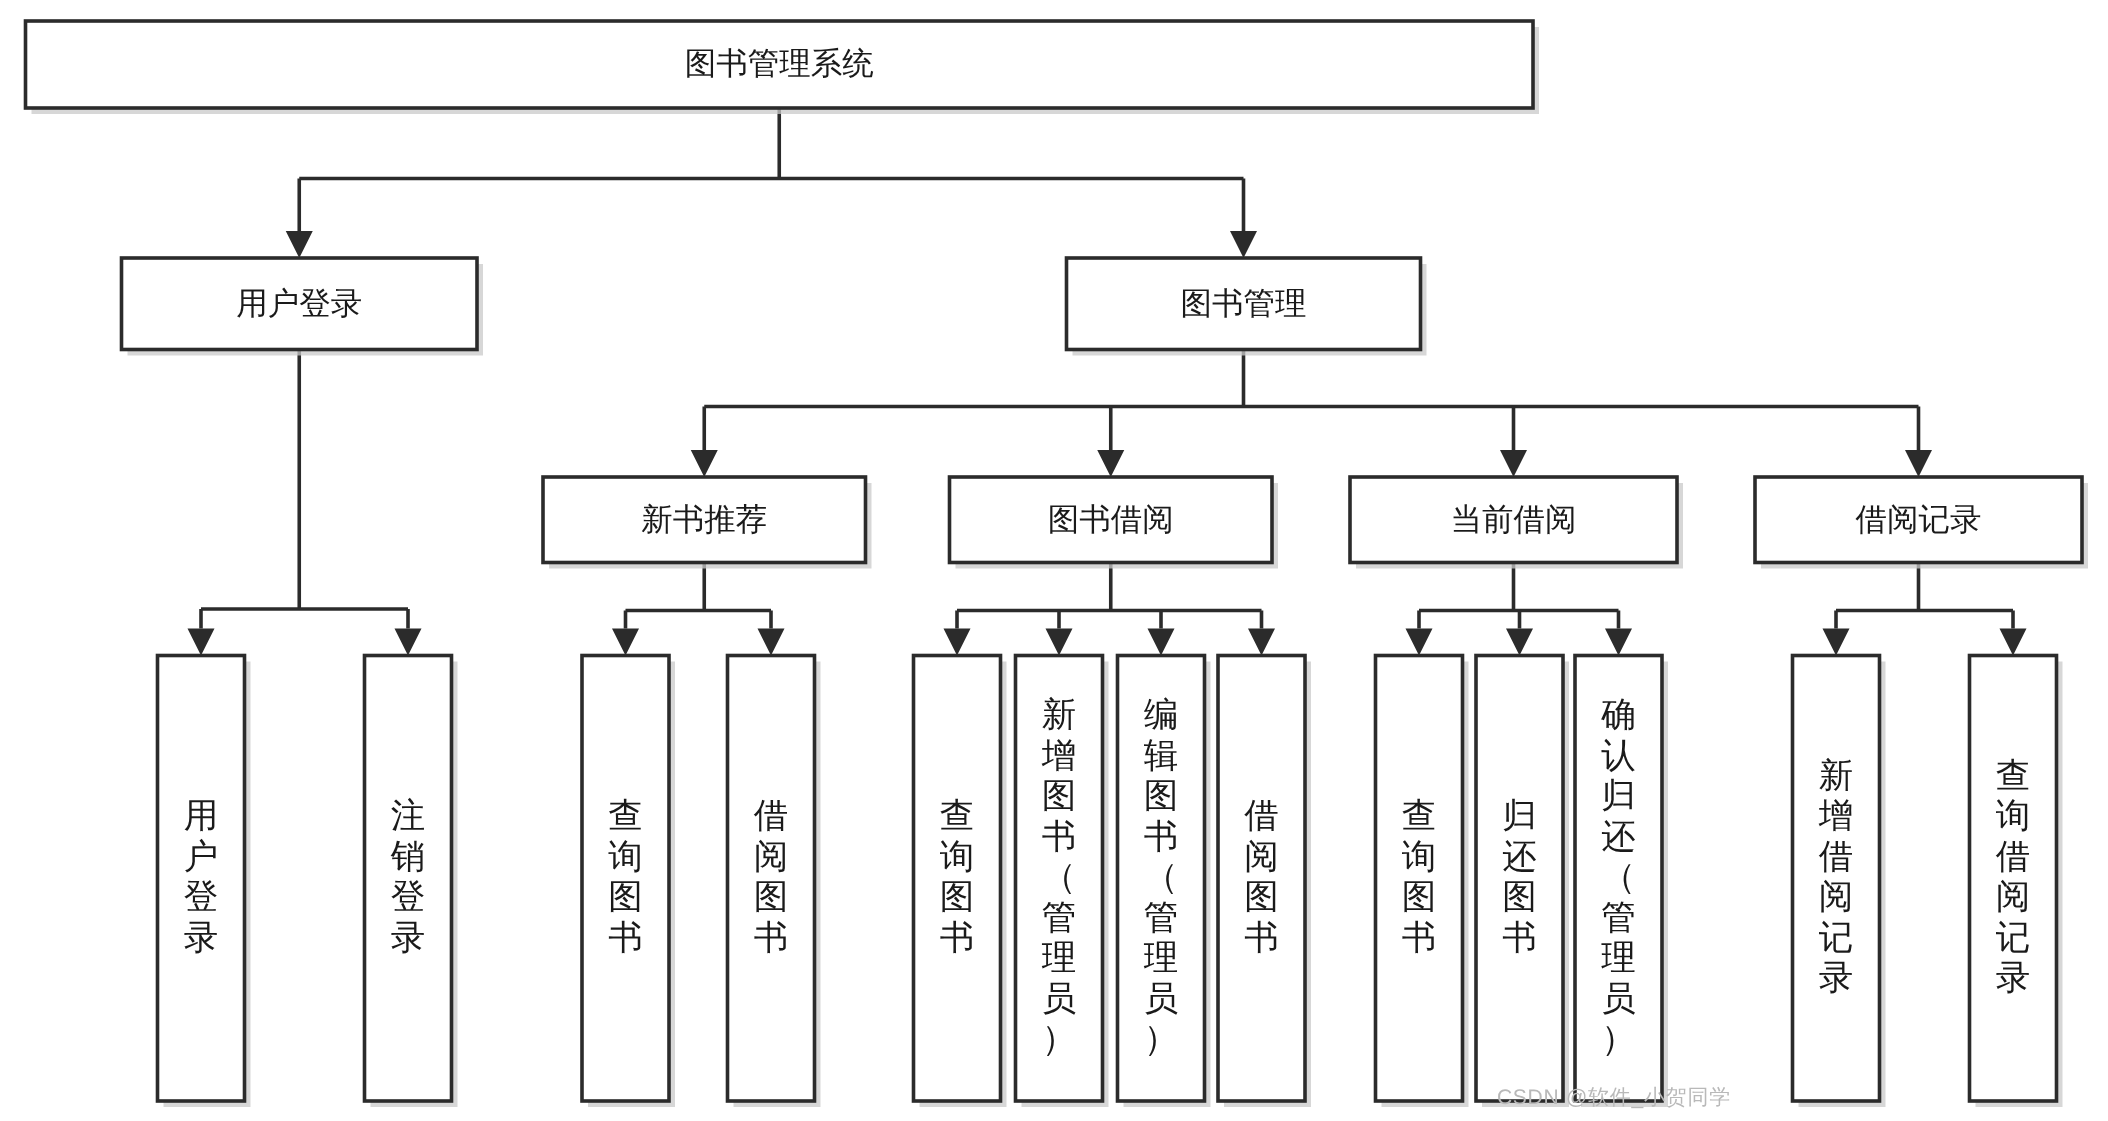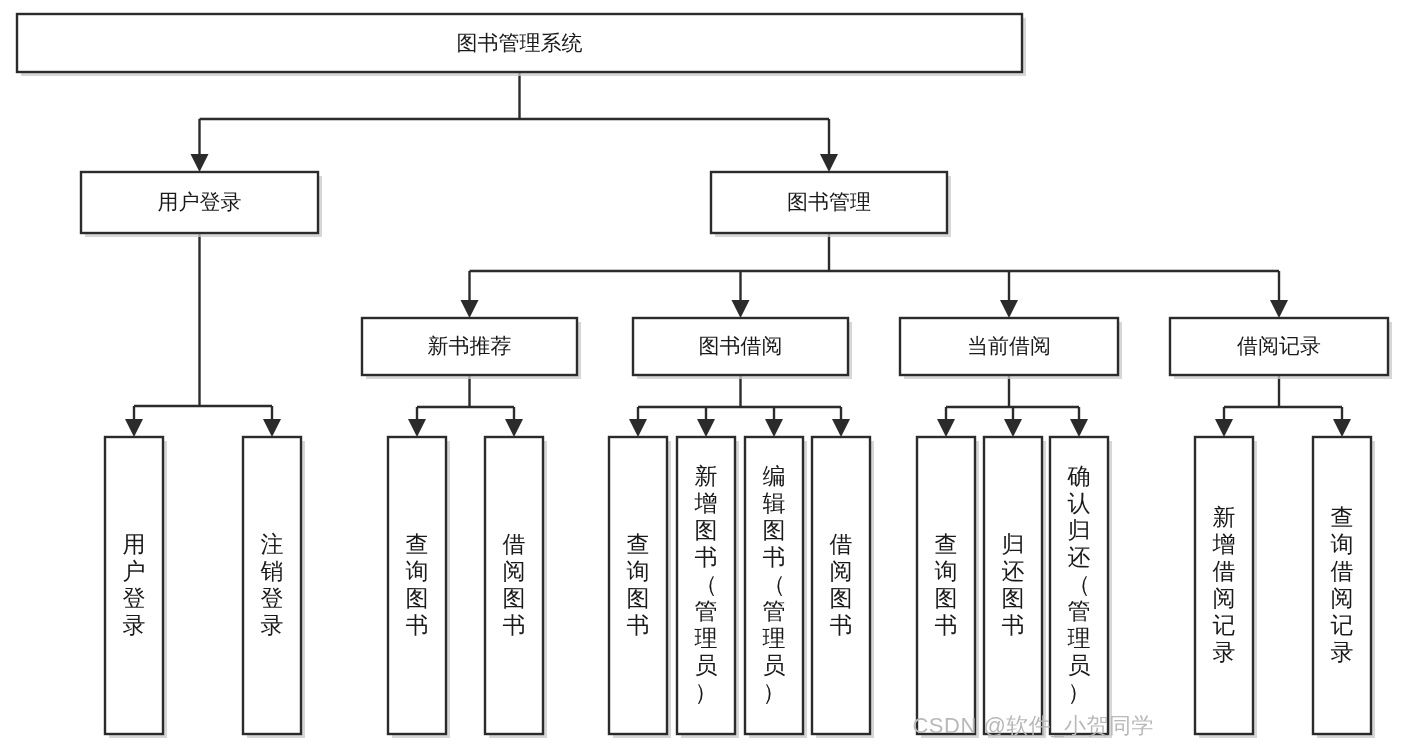--- a/index.html
+++ b/index.html
@@ -56,21 +56,21 @@
     font-family: "Liberation Sans", "DejaVu Sans", sans-serif;
     font-size: 23px;
     fill: #1a1a1a;
     text-anchor: middle;
   }
   .watermark {
     position: absolute;
     right: 12px;
     bottom: 6px;
     font-family: "Liberation Sans", "DejaVu Sans", sans-serif;
-    font-size: 22px;
+    font-size: 14px;
     color: #b9b9b9;
     white-space: nowrap;
     letter-spacing: 0.5px;
     pointer-events: none;
   }
 </style>
 </head>
 <body>
 
 <div id="diagram-root">

